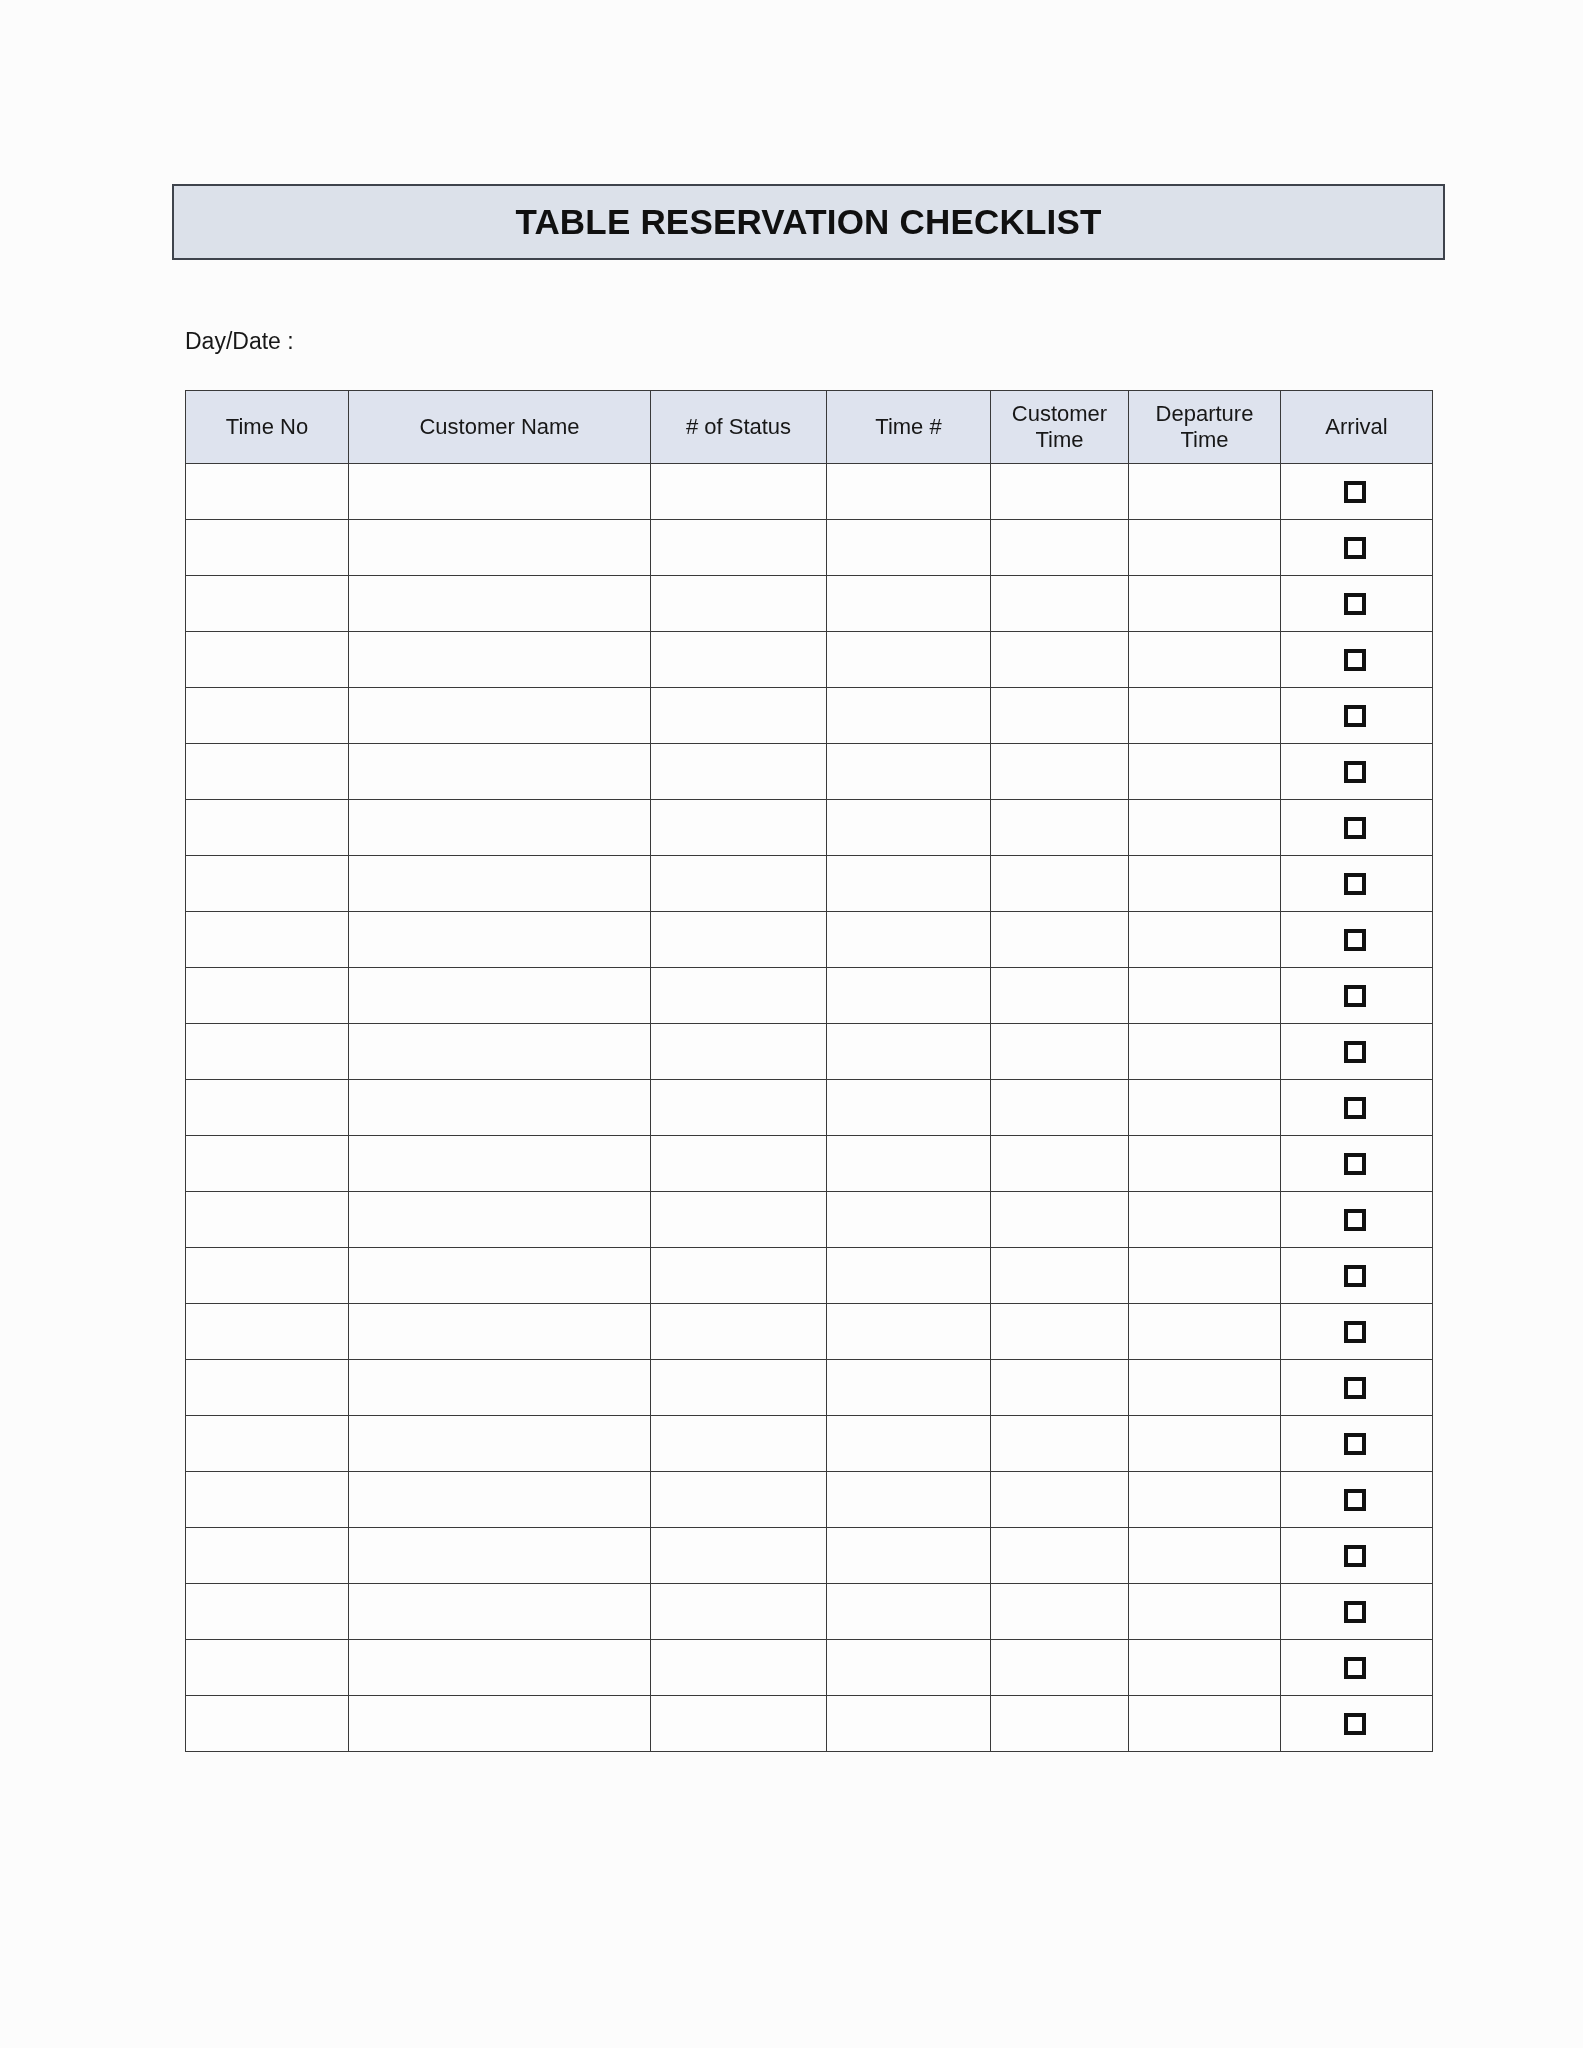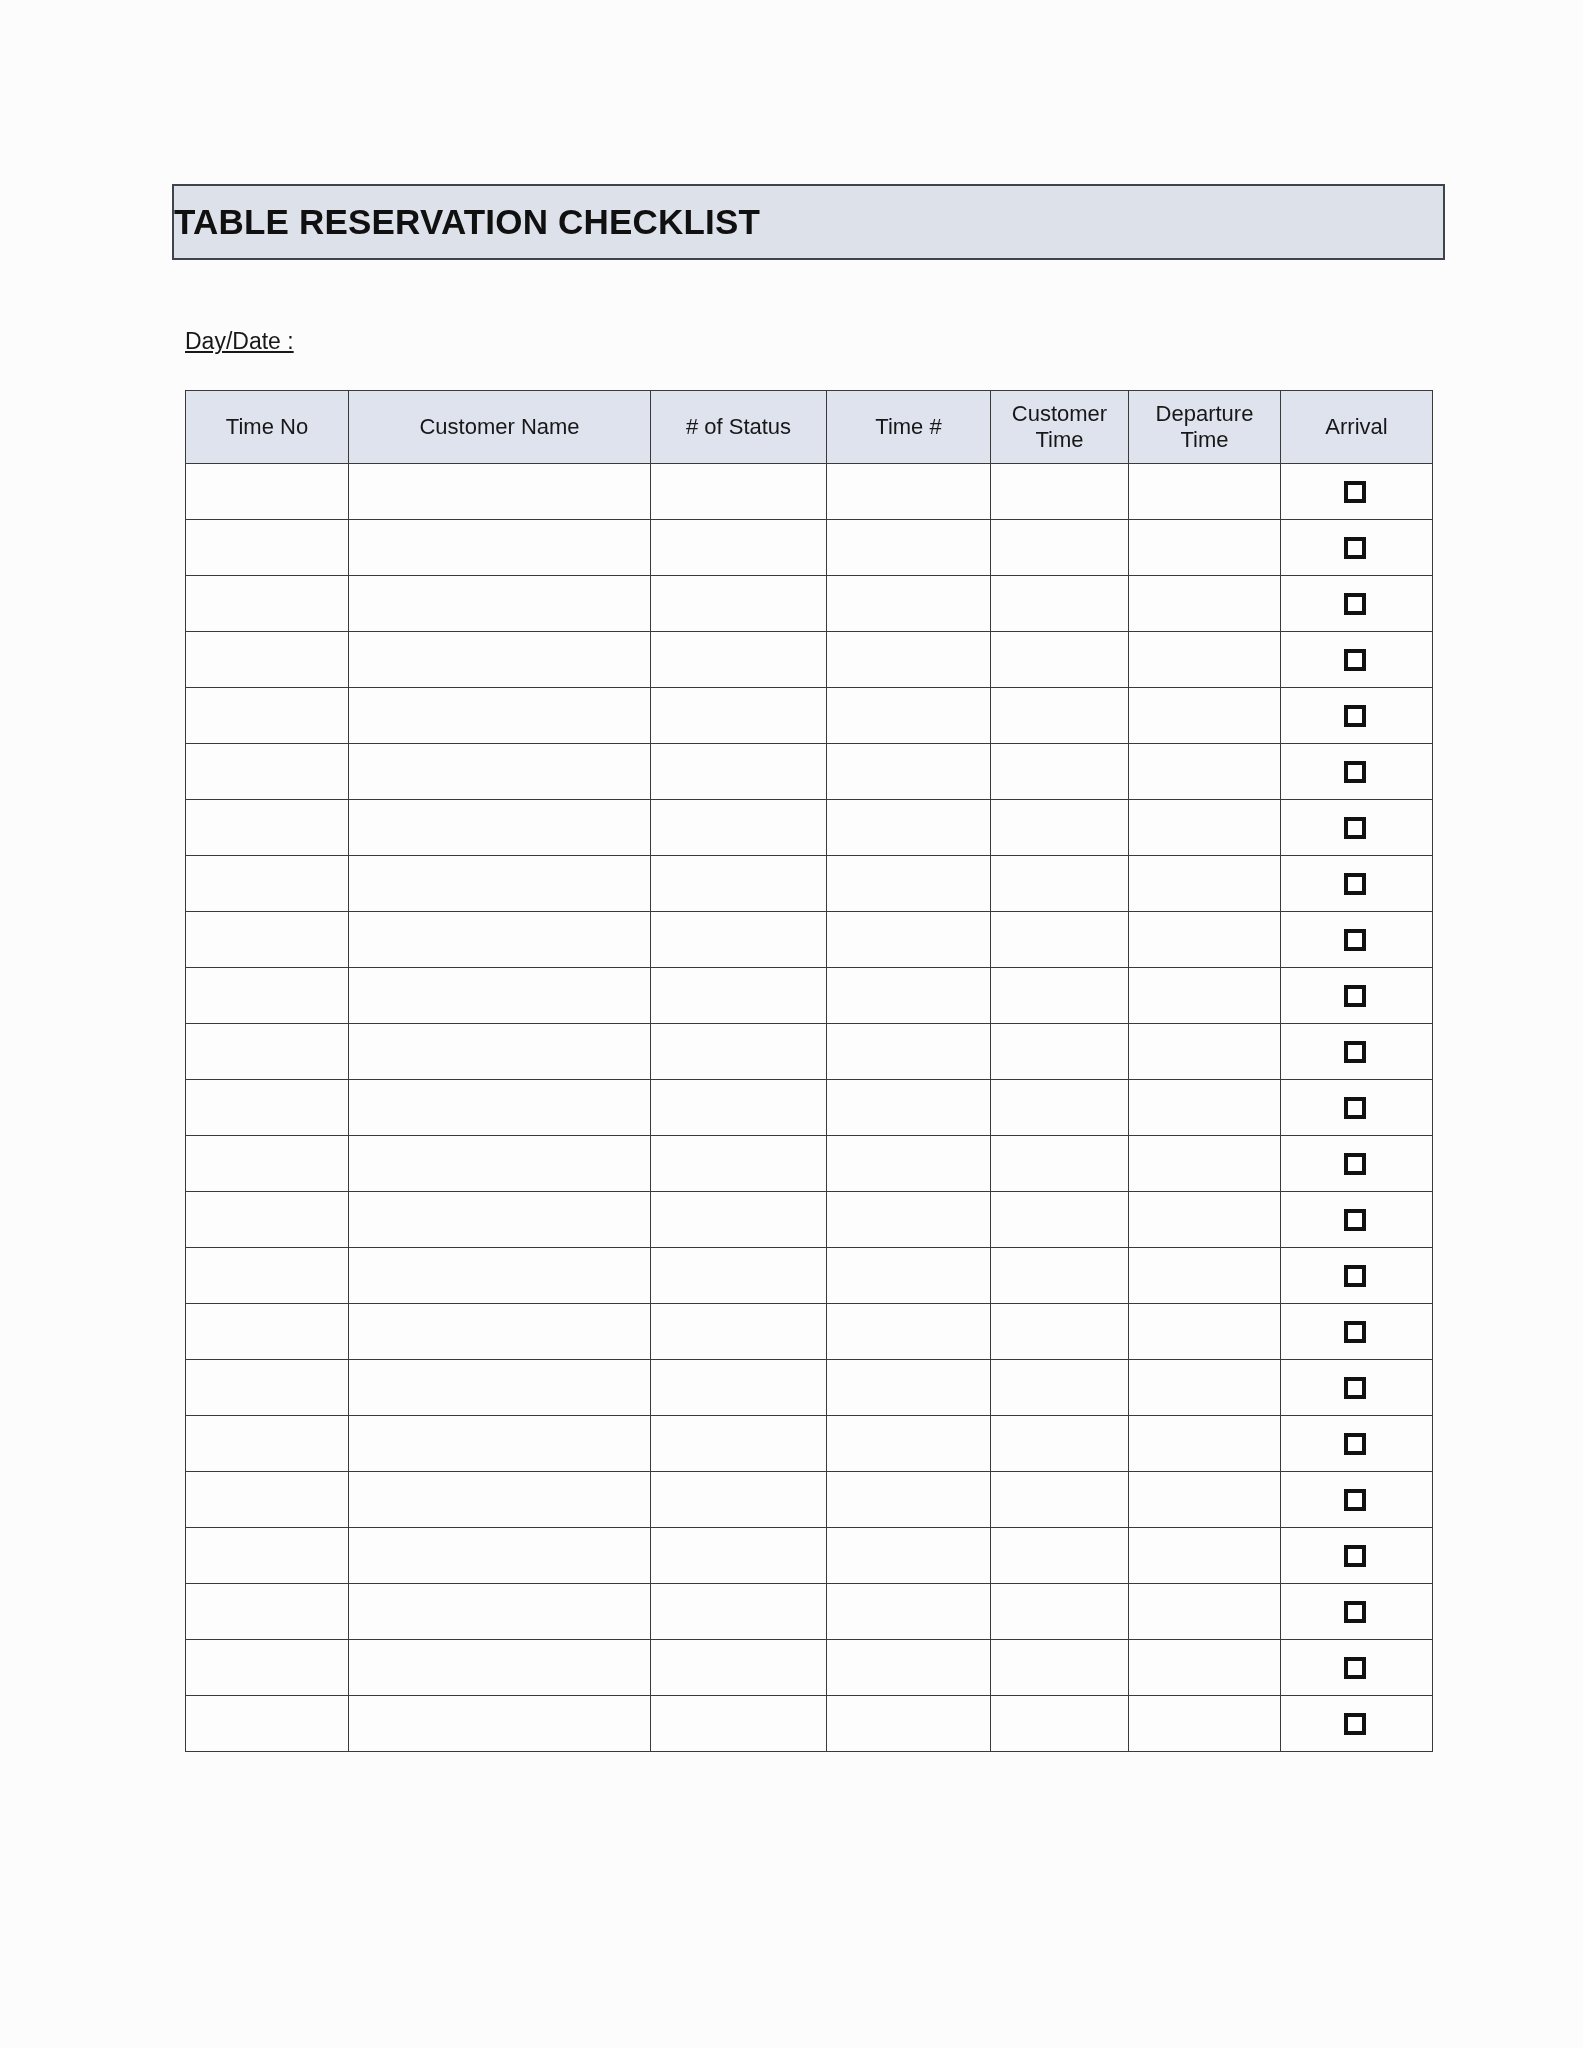--- a/index.html
+++ b/index.html
@@ -26,39 +26,38 @@
     position: absolute;
     left: 172px;
     top: 184px;
     width: 1273px;
     height: 76px;
     box-sizing: border-box;
     background: #dce1ea;
     border: 2px solid #3e434c;
     display: flex;
     align-items: center;
-    justify-content: flex-start;
+    justify-content: center;
   }
   .title-text {
     font-size: 35px;
     font-weight: bold;
     letter-spacing: 0.2px;
     color: #101010;
     white-space: nowrap;
   }
 
   
   .daydate {
     position: absolute;
     left: 185px;
     top: 328px;
     font-size: 23px;
     color: #181818;
     white-space: nowrap;
-    text-decoration: underline;
   }
 
   
   .reservation-table {
     position: absolute;
     left: 185px;
     top: 390px;
     width: 1247px;
     border-collapse: collapse;
     table-layout: fixed;

